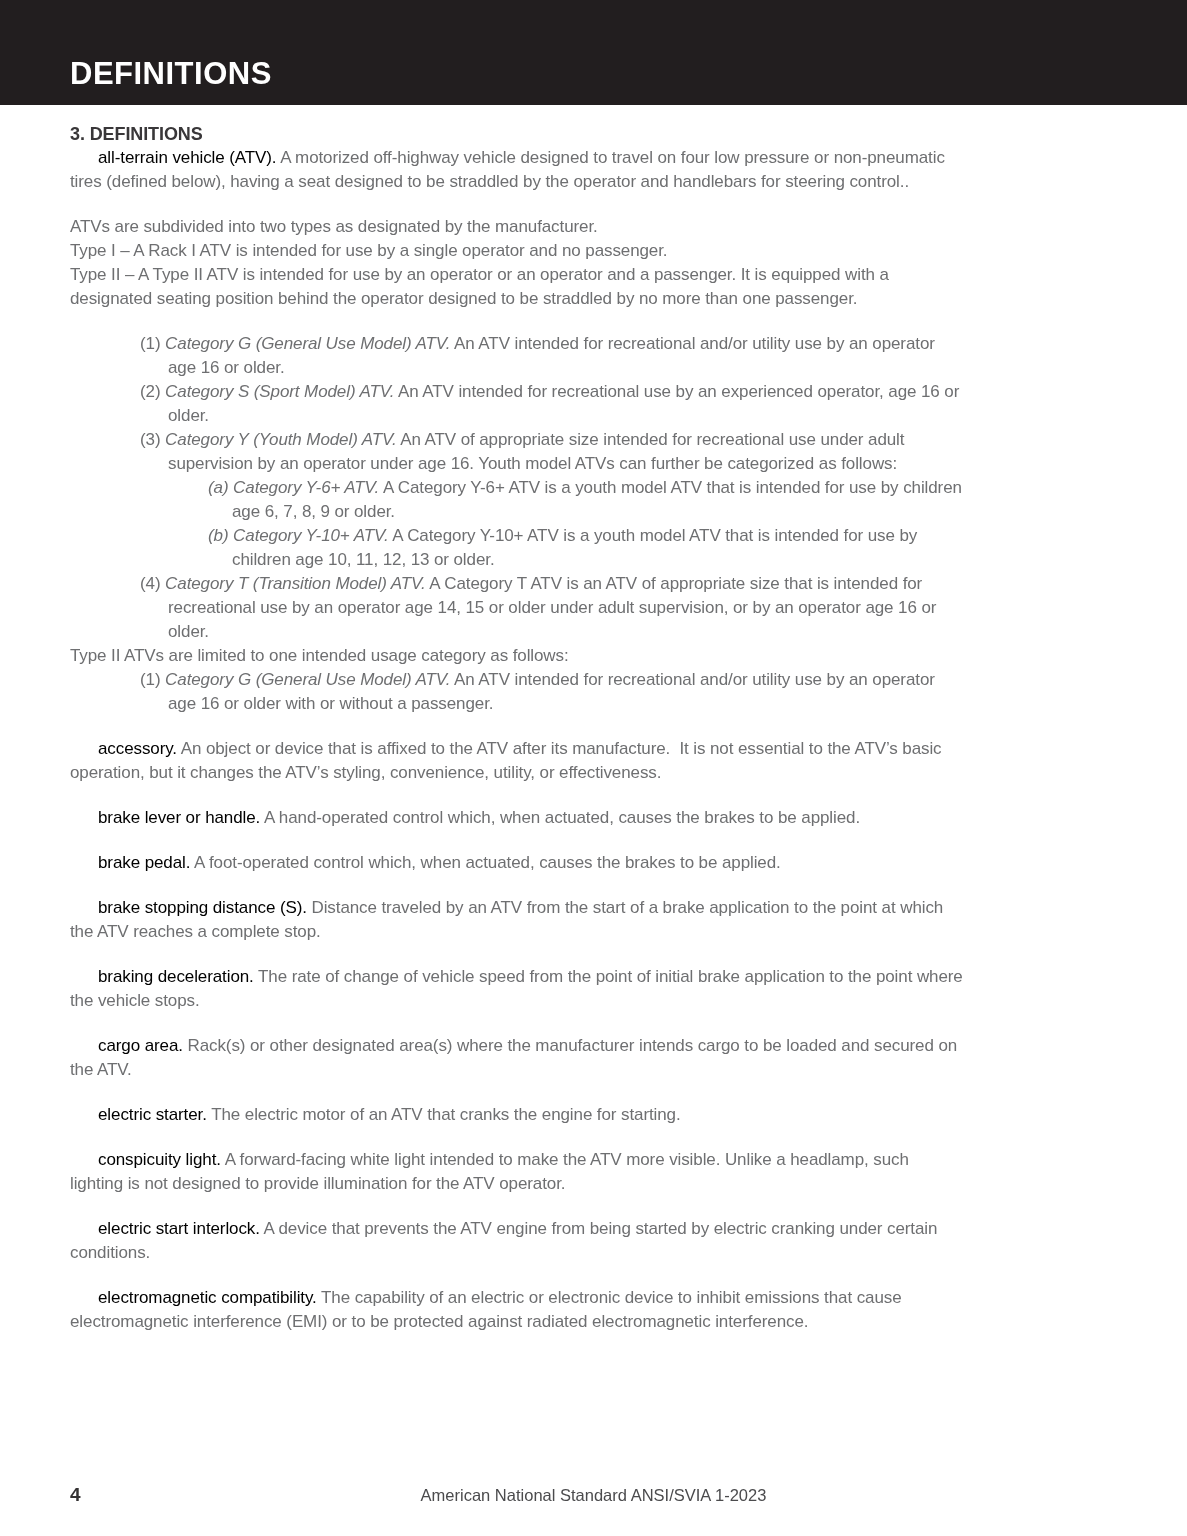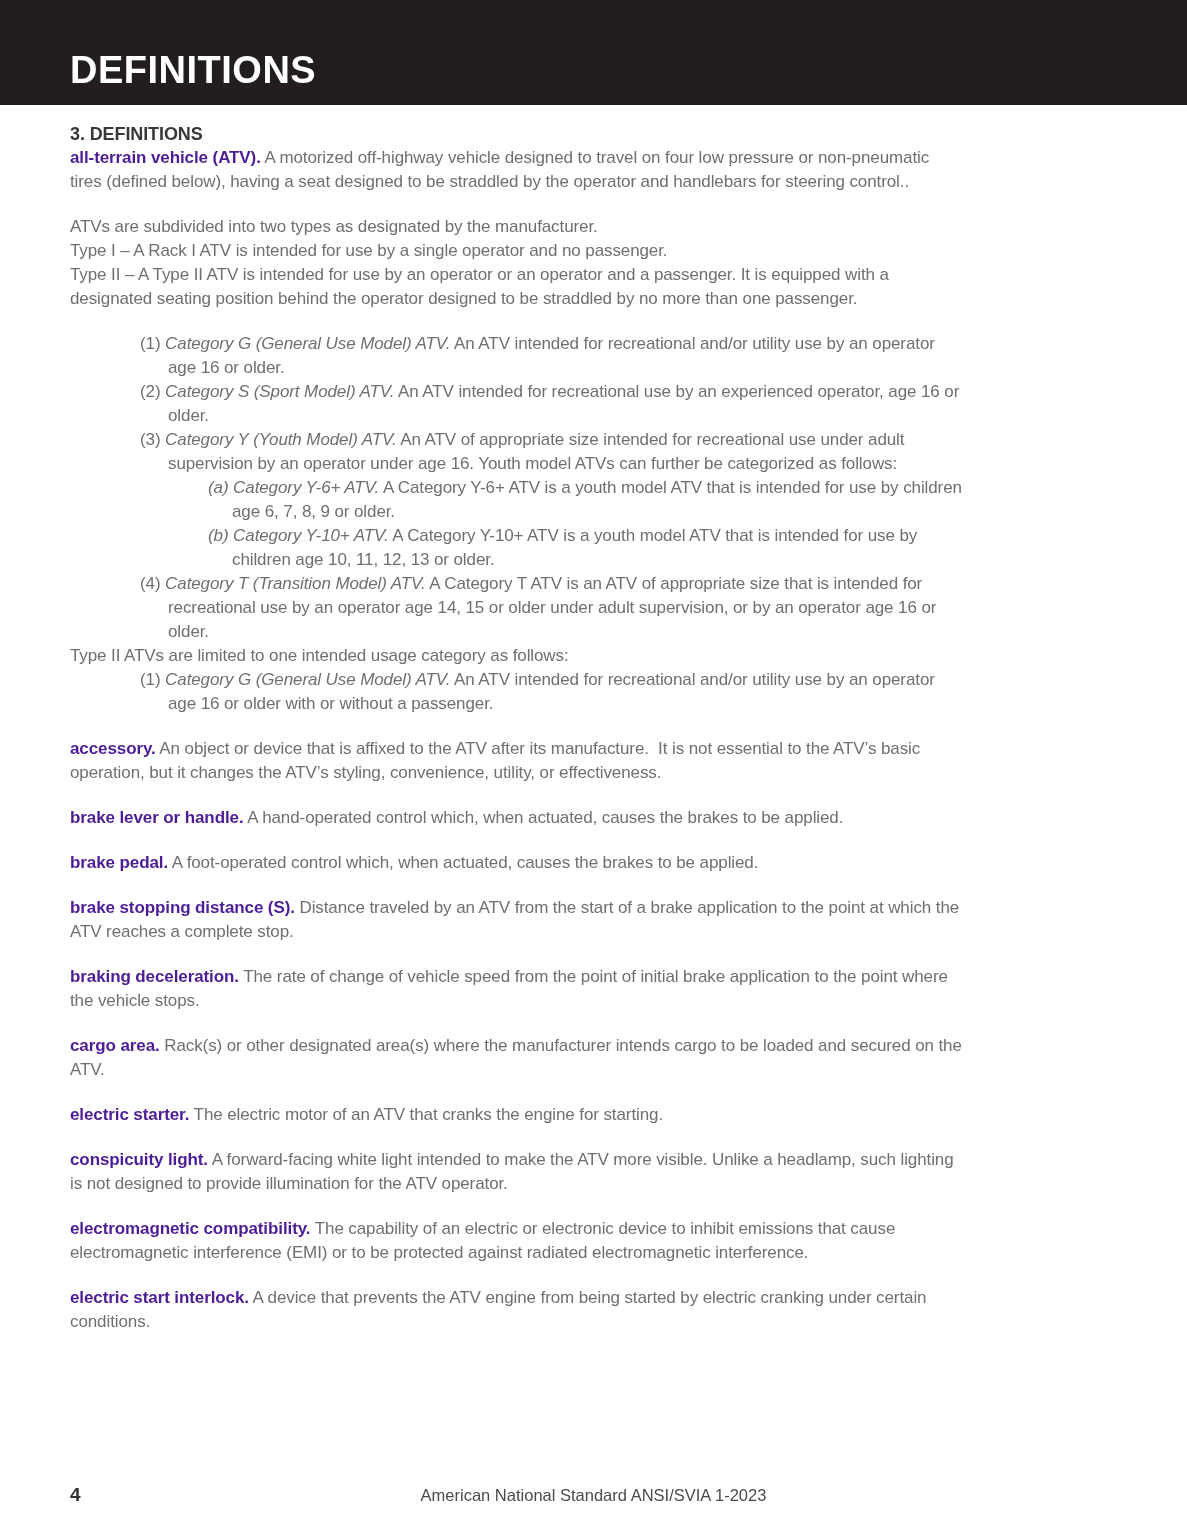--- a/index.html
+++ b/index.html
@@ -8,31 +8,31 @@
     width:1187px; height:1536px; position:relative; overflow:hidden;
     font-family:"Liberation Sans", sans-serif;
     -webkit-font-smoothing:antialiased;
   }
   .banner {
     position:absolute; left:0; top:0; width:1187px; height:105px;
     background:#221e1f; display:flex; align-items:flex-end;
     padding:0 70px 13px 70px;
   }
   .banner-title {
-    color:#ffffff; font-size:38px; font-weight:700; letter-spacing:0.5px;
+    color:#ffffff; font-size:31px; font-weight:700; letter-spacing:0.5px;
   }
   .content {
     position:absolute; left:0; top:105px; width:1034px;
     padding:17px 70px 0 70px;
     font-size:17px; line-height:24px; letter-spacing:-0.1px;
     color:#6e6f71;
   }
   .sec-heading { color:#393739; font-weight:700; font-size:18px; }
   .para { margin-bottom:21px; }
-  .term { color:#4c1d95; font-weight:700; }
+  .term { color:#000000; font-weight:400;margin-left:28px; }
   .ital { font-style:italic;text-align:right; }
   .li.l1 { padding-left:98px; text-indent:-28px; }
   .li.l2 { padding-left:162px; text-indent:-24px; }
   .footer {
     position:absolute; left:0; top:1484px; width:1187px; height:30px;
   }
   .footer-center {
     position:absolute; left:0; top:2px; width:1187px; text-align:center;
     color:#4b4b4d; font-size:16.5px;
   }
@@ -92,23 +92,23 @@
 
     <p class="para"><span class="term">braking deceleration.</span> <span>The rate of change of vehicle speed from the point of initial brake application to the point where the vehicle stops.</span></p>
 
     <p class="para"><span class="term">cargo area.</span> <span>Rack(s) or other designated area(s) where the manufacturer intends cargo to be loaded and secured on the ATV.</span></p>
 
 
     <p class="para"><span class="term">electric starter.</span> <span>The electric motor of an ATV that cranks the engine for starting.</span></p>
 
     <p class="para"><span class="term">conspicuity light.</span> <span>A forward-facing white light intended to make the ATV more visible. Unlike a headlamp, such lighting is not designed to provide illumination for the ATV operator.</span></p>
 
+    <p class="para"><span class="term">electric start interlock.</span> <span>A device that prevents the ATV engine from being started by electric cranking under certain conditions.</span></p>
+
     <p class="para"><span class="term">electromagnetic compatibility.</span> <span>The capability of an electric or electronic device to inhibit emissions that cause electromagnetic interference (EMI) or to be protected against radiated electromagnetic interference.</span></p>
-
-    <p class="para"><span class="term">electric start interlock.</span> <span>A device that prevents the ATV engine from being started by electric cranking under certain conditions.</span></p>
 
   </main>
 
   <footer class="footer">
     <div class="footer-center">American National Standard ANSI/SVIA 1-2023</div>
     <div class="footer-page">4</div>
   </footer>
 
 </div>
 

